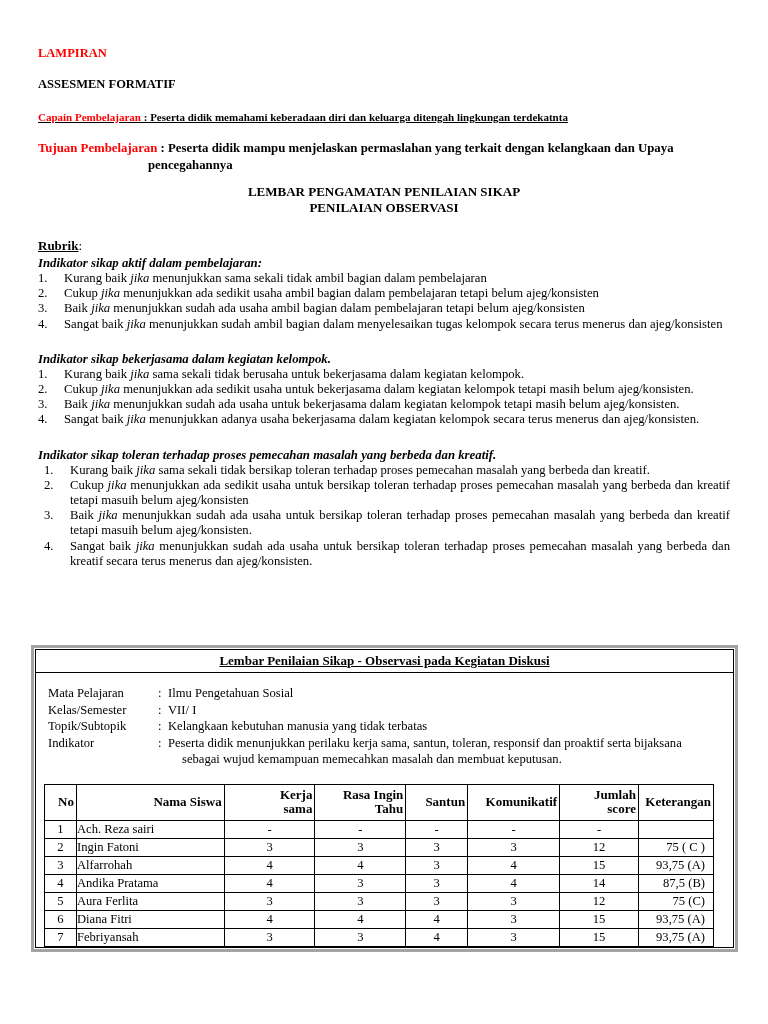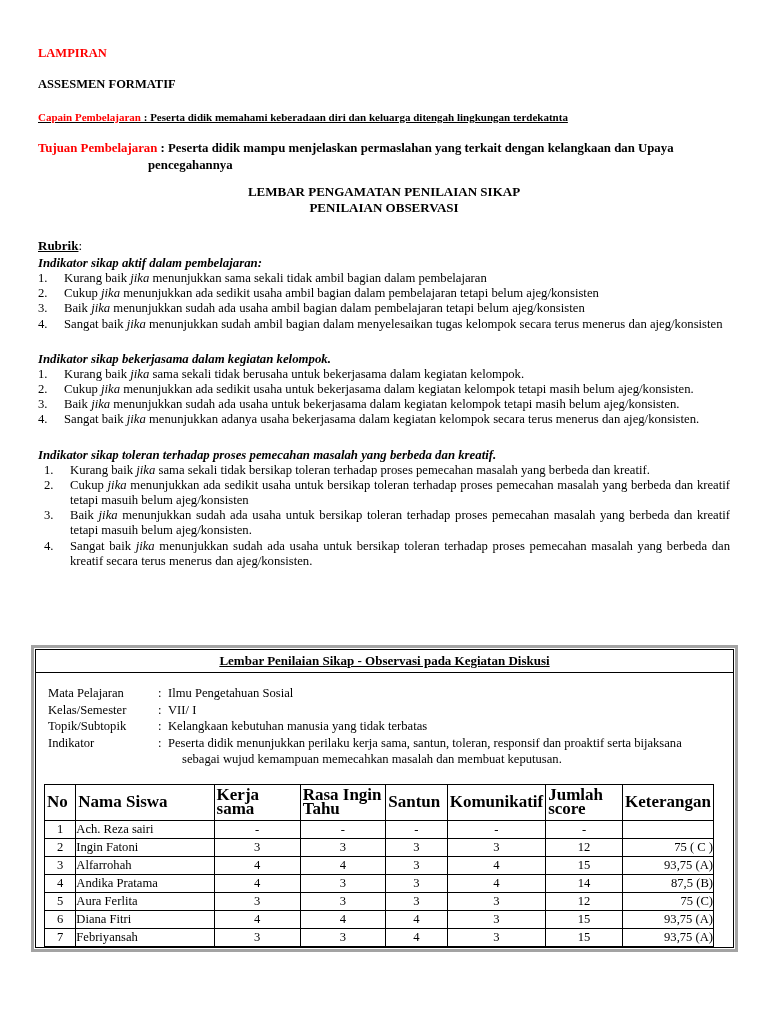--- a/index.html
+++ b/index.html
@@ -171,39 +171,39 @@
     width: 670px;
     font-size: 12.6px;
   }
   table.scores th,
   table.scores td {
     border: 1px solid #000000;
     padding: 0;
   }
   table.scores thead th {
     font-weight: bold;
-    text-align: left;
+    text-align: right;
     vertical-align: middle;
     line-height: 14px;
     padding: 3px 2px 4px 2px;
-    font-size: 17px;
+    font-size: 13px;
     margin-top: 12px;
   }
   table.scores tbody td {
     height: 17px;
     line-height: 16px;
     text-align: center;
     vertical-align: middle;
   }
   table.scores tbody td.name {
     text-align: left;
   }
   table.scores tbody td.ket {
     text-align: right;
-    padding-right: 0;
+    padding-right: 8px;
   }
   .c-no    { width: 32px; }
   .c-nama  { width: 148px; }
   .c-kerja { width: 91px; }
   .c-rasa  { width: 91px; }
   .c-santun{ width: 62px; }
   .c-komu  { width: 92px; }
   .c-jml   { width: 79px; }
   .c-ket   { width: 75px; }
 </style>

